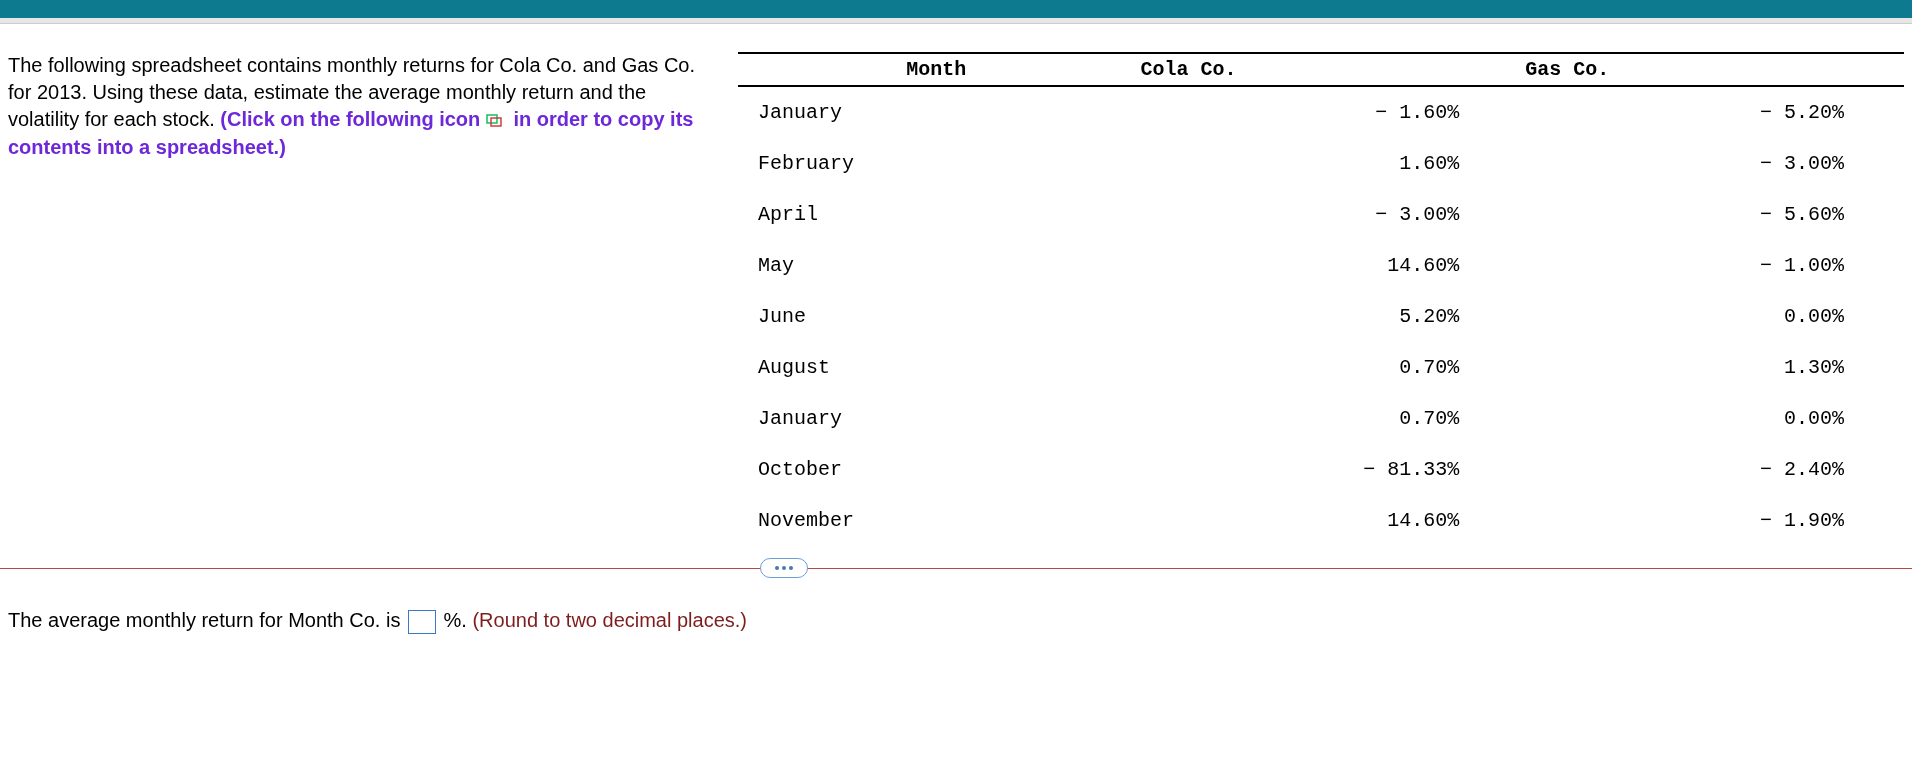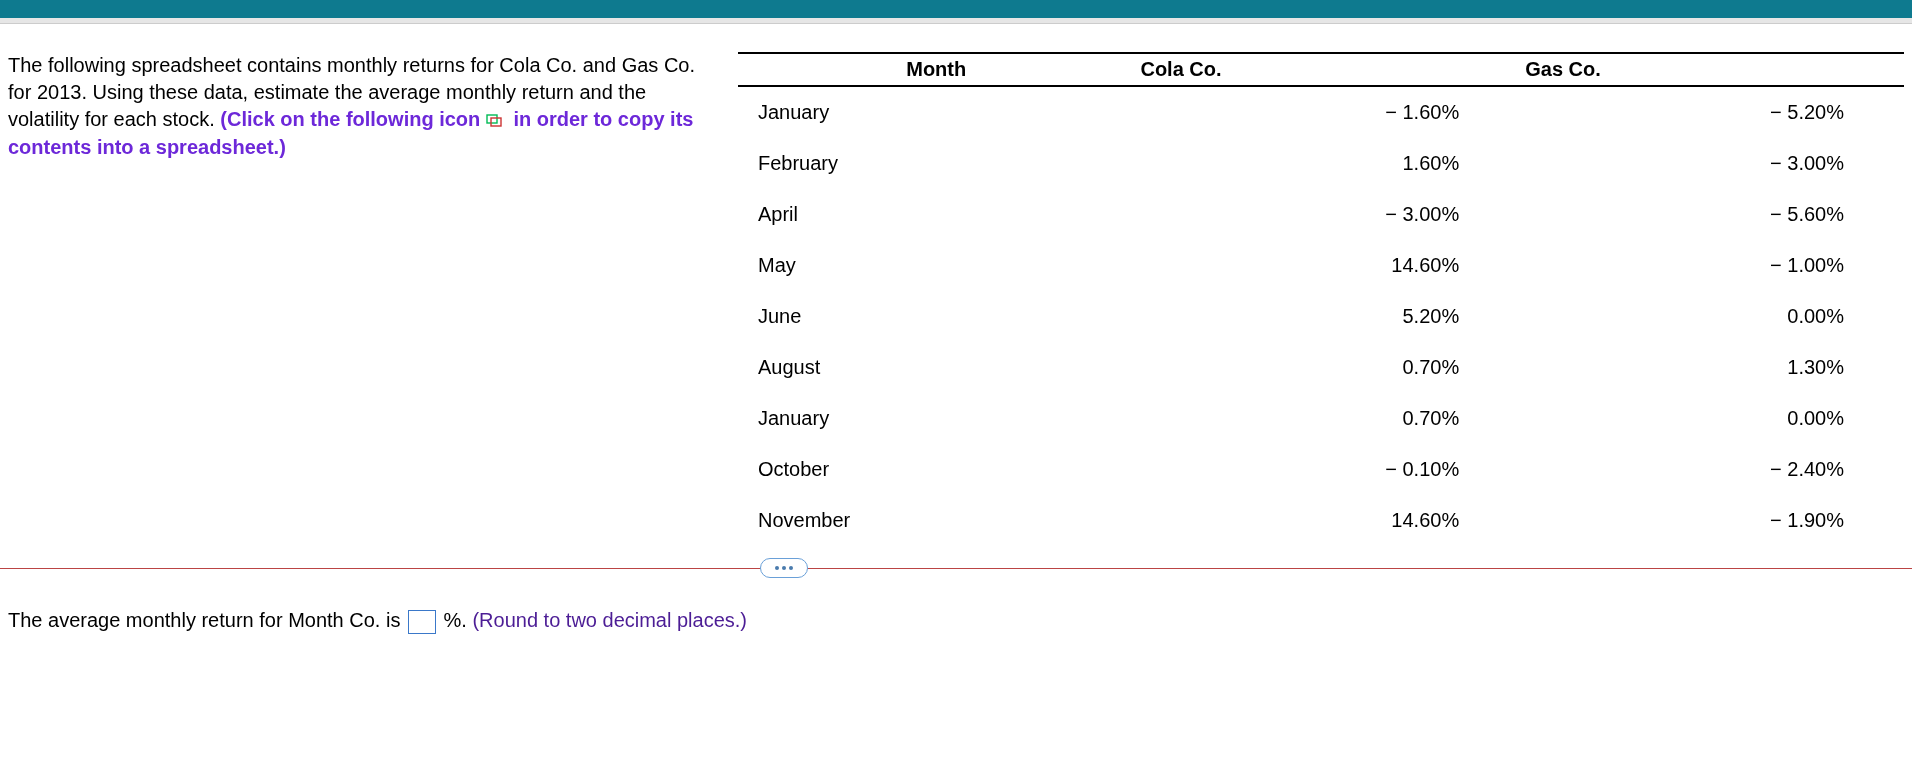--- a/index.html
+++ b/index.html
@@ -37,20 +37,21 @@
     line-height: 1.35;
   }
   .prompt .blue { color: #6d28d9; font-weight: bold; }
   .copy-icon {
     display: inline-block;
     vertical-align: middle;
     margin-right: 4px;
   }
   .table-wrap {
     flex: 1;
+    font-family: Liberation Mono, monospace;
   }
   table.data {
     width: 100%;
     border-collapse: collapse;
     table-layout: fixed;
   }
   table.data thead th {
     border-top: 2px solid #000;
     border-bottom: 2px solid #000;
     text-align: left;
@@ -92,21 +93,21 @@
     cursor: pointer;
   }
   .collapse-pill span.dot {
     width: 4px; height: 4px; background:#4a7bad; border-radius:50%;
   }
 
   .answer-line {
     padding: 40px 8px 0 8px;
     font-size: 20px;
   }
-  .answer-line .blue { color: #4c1d95; margin-top: 36px; }
+  .answer-line .blue { color: #7f1d1d; margin-top: 36px; }
   .answer-input {
     display: inline-block;
     vertical-align: middle;
     margin: 0 2px;
   }
   .answer-input input {
     width: 28px;
     height: 24px;
     border: 1.5px solid #3a78c9;
     font-size: 16px;
@@ -174,21 +175,21 @@
             <td class="num">0.70%</td>
             <td class="num">1.30%</td>
           </tr>
         <tr>
             <td class="month">January</td>
             <td class="num">0.70%</td>
             <td class="num">0.00%</td>
           </tr>
         <tr>
             <td class="month">October</td>
-            <td class="num">− 0.10%</td>
+            <td class="num">− 81.33%</td>
             <td class="num">− 2.40%</td>
           </tr>
         <tr>
             <td class="month">November</td>
             <td class="num">14.60%</td>
             <td class="num">− 1.90%</td>
           </tr>
       </tbody>
     </table>
   </div>

